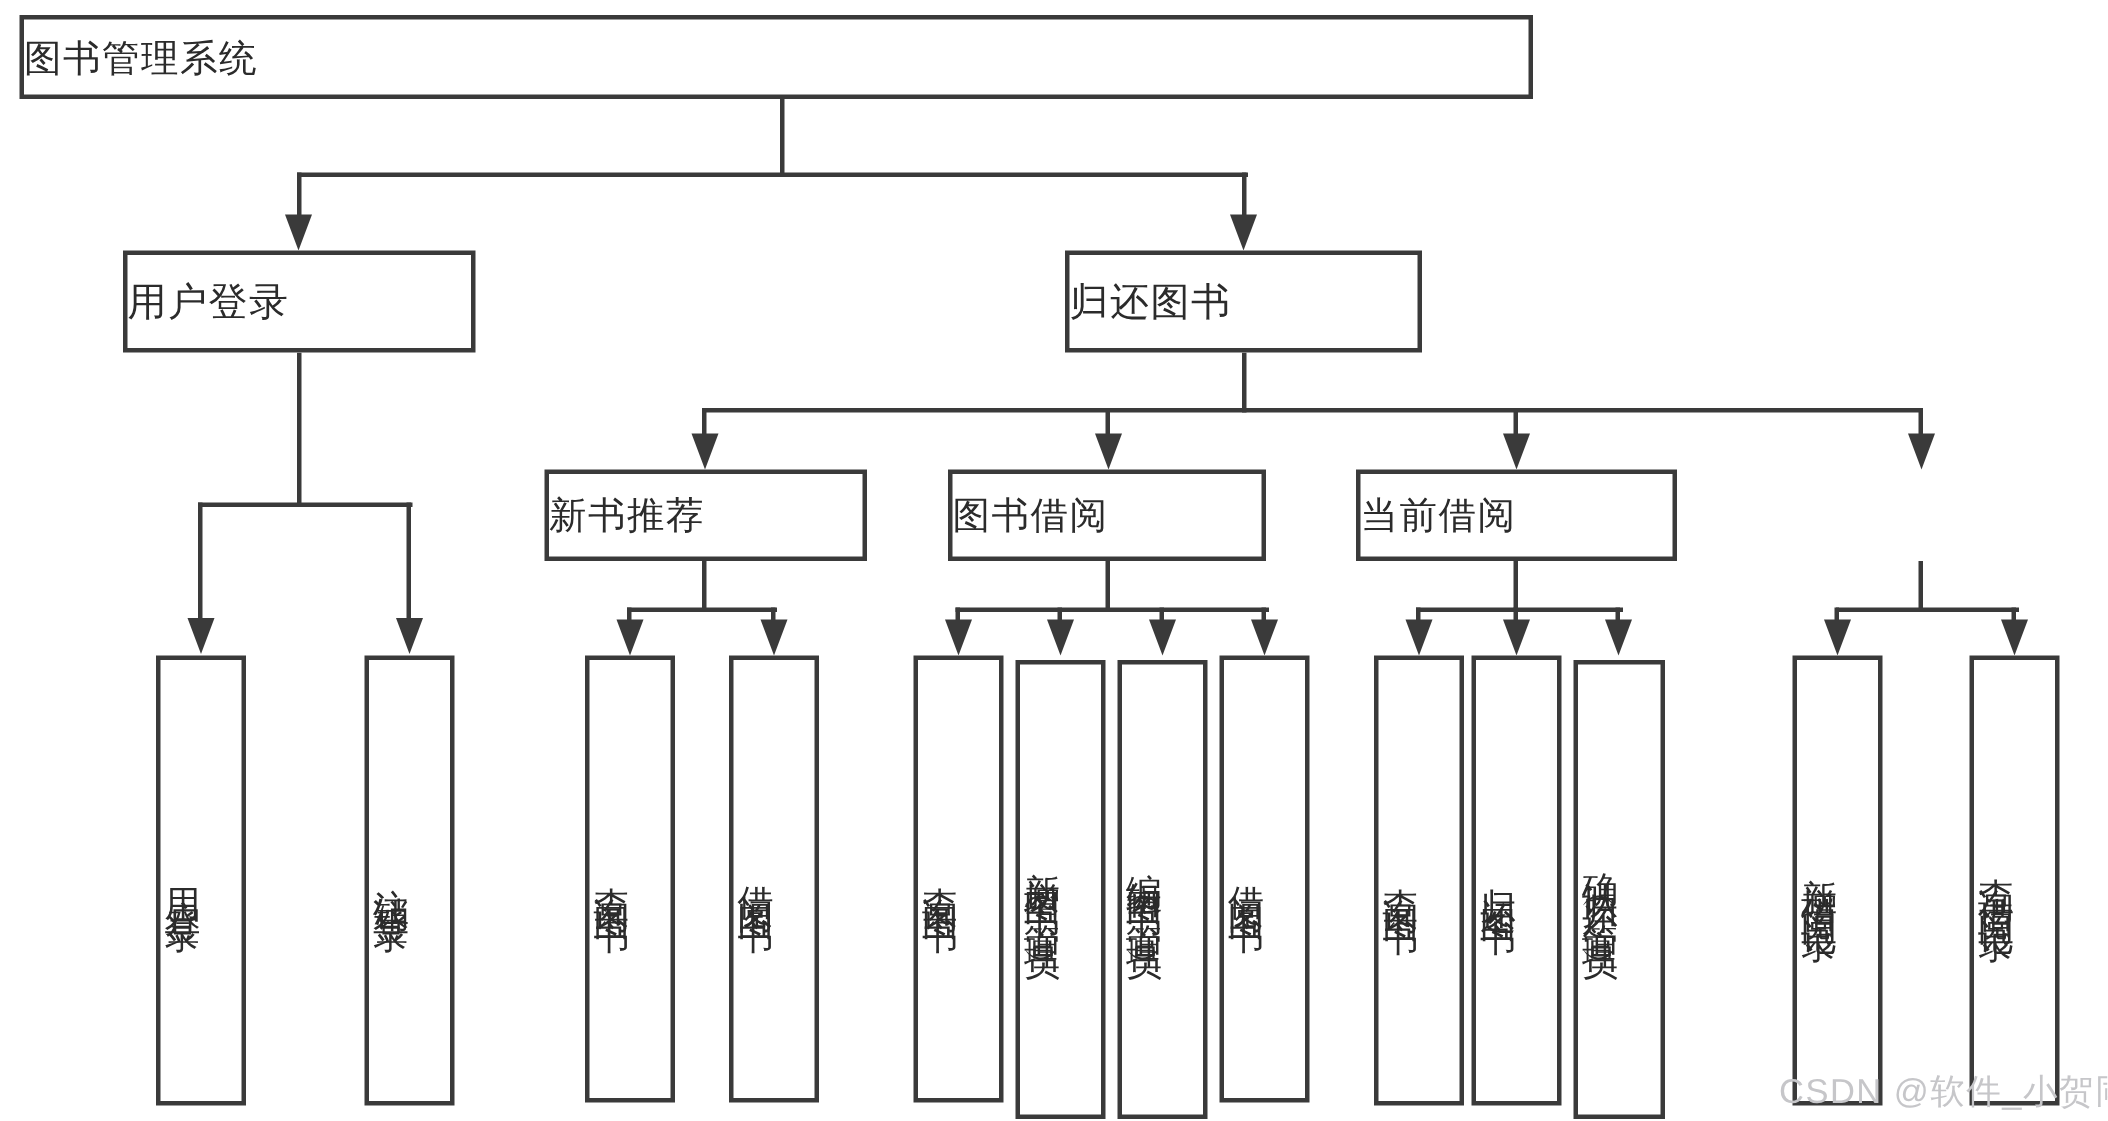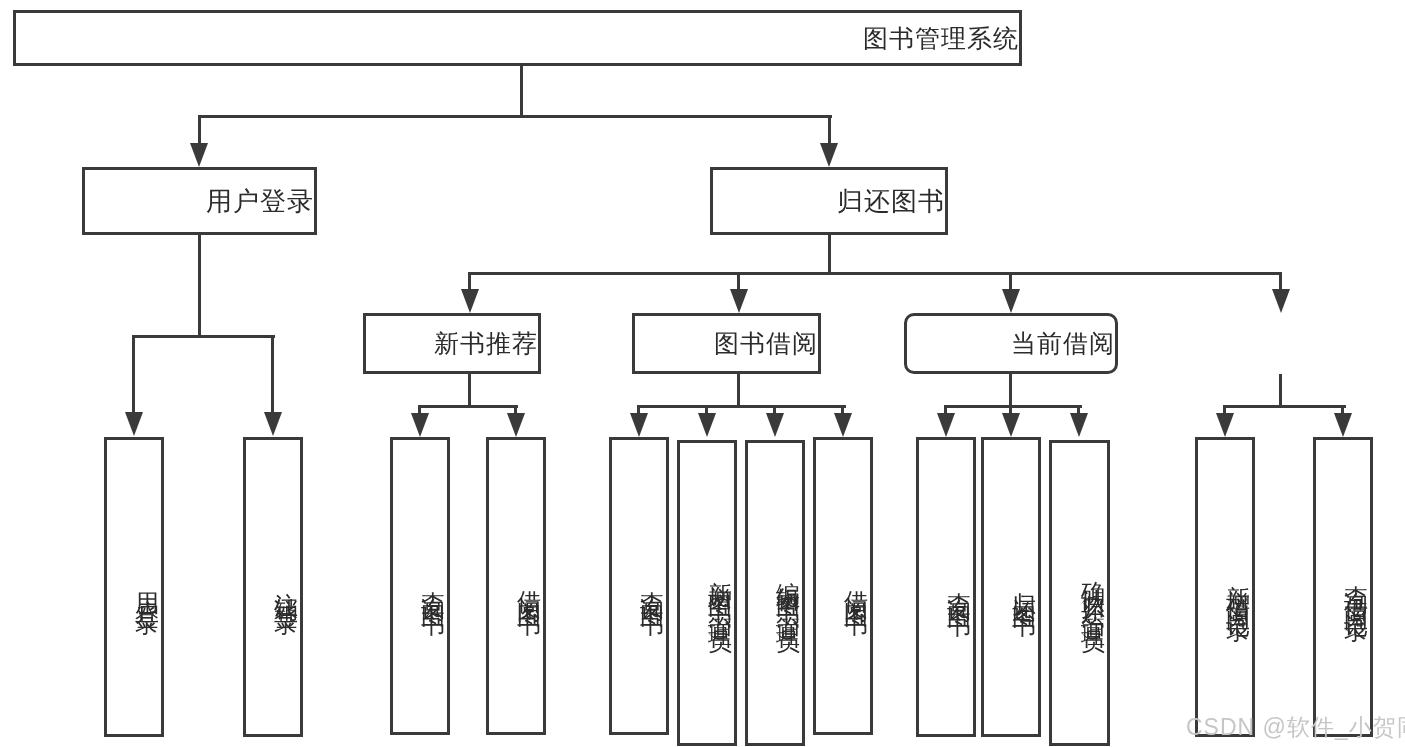--- a/index.html
+++ b/index.html
@@ -13,21 +13,21 @@
   .ln{position:absolute;background:#3a3a3a;}
   .arr{
     position:absolute;width:0;height:0;
     border-left:9px solid transparent;
     border-right:9px solid transparent;
     border-top:24px solid #3a3a3a;
   }
   .bx{
     position:absolute;box-sizing:border-box;
     background:#fff;border:3px solid #3a3a3a;
-    display:flex;align-items:center;justify-content:flex-end;
+    display:flex;align-items:center;justify-content:flex-start;
     color:#2b2b2b;z-index:2;
   }
   .lvl1{font-size:25px;letter-spacing:1px;}
   .lvl2{font-size:26px;letter-spacing:1px;}
   .lvl3{font-size:25px;letter-spacing:1px;}
   .leaf{font-size:24px;}
   .leaf .vtxt{
     writing-mode:vertical-rl;
     text-orientation:mixed;
     letter-spacing:7px;
@@ -107,27 +107,27 @@
     <span>图书管理系统</span>
   </div>
 
   <div class="bx lvl2" style="left:82px;top:167px;width:235px;height:68px;">
     <span>用户登录</span>
   </div>
   <div class="bx lvl2" style="left:710px;top:167px;width:238px;height:68px;">
     <span>归还图书</span>
   </div>
 
-  <div class="bx lvl3" style="left:363px;top:313px;width:178px;height:61px;">
+  <div class="bx lvl3" style="left:363px;top:313px;width:215px;height:61px;">
     <span>新书推荐</span>
   </div>
-  <div class="bx lvl3" style="left:632px;top:313px;width:189px;height:61px;">
+  <div class="bx lvl3" style="left:632px;top:313px;width:212px;height:61px;">
     <span>图书借阅</span>
   </div>
-  <div class="bx lvl3" style="left:904px;top:313px;width:214px;height:61px;border-radius:10px;">
+  <div class="bx lvl3" style="left:904px;top:313px;width:214px;height:61px;">
     <span>当前借阅</span>
   </div>
 
   <div class="bx leaf" style="left:104px;top:437px;width:60px;height:300px;">
     <span class="vtxt">用户登录</span>
   </div>
   <div class="bx leaf" style="left:243px;top:437px;width:60px;height:300px;">
     <span class="vtxt">注销登录</span>
   </div>
 

